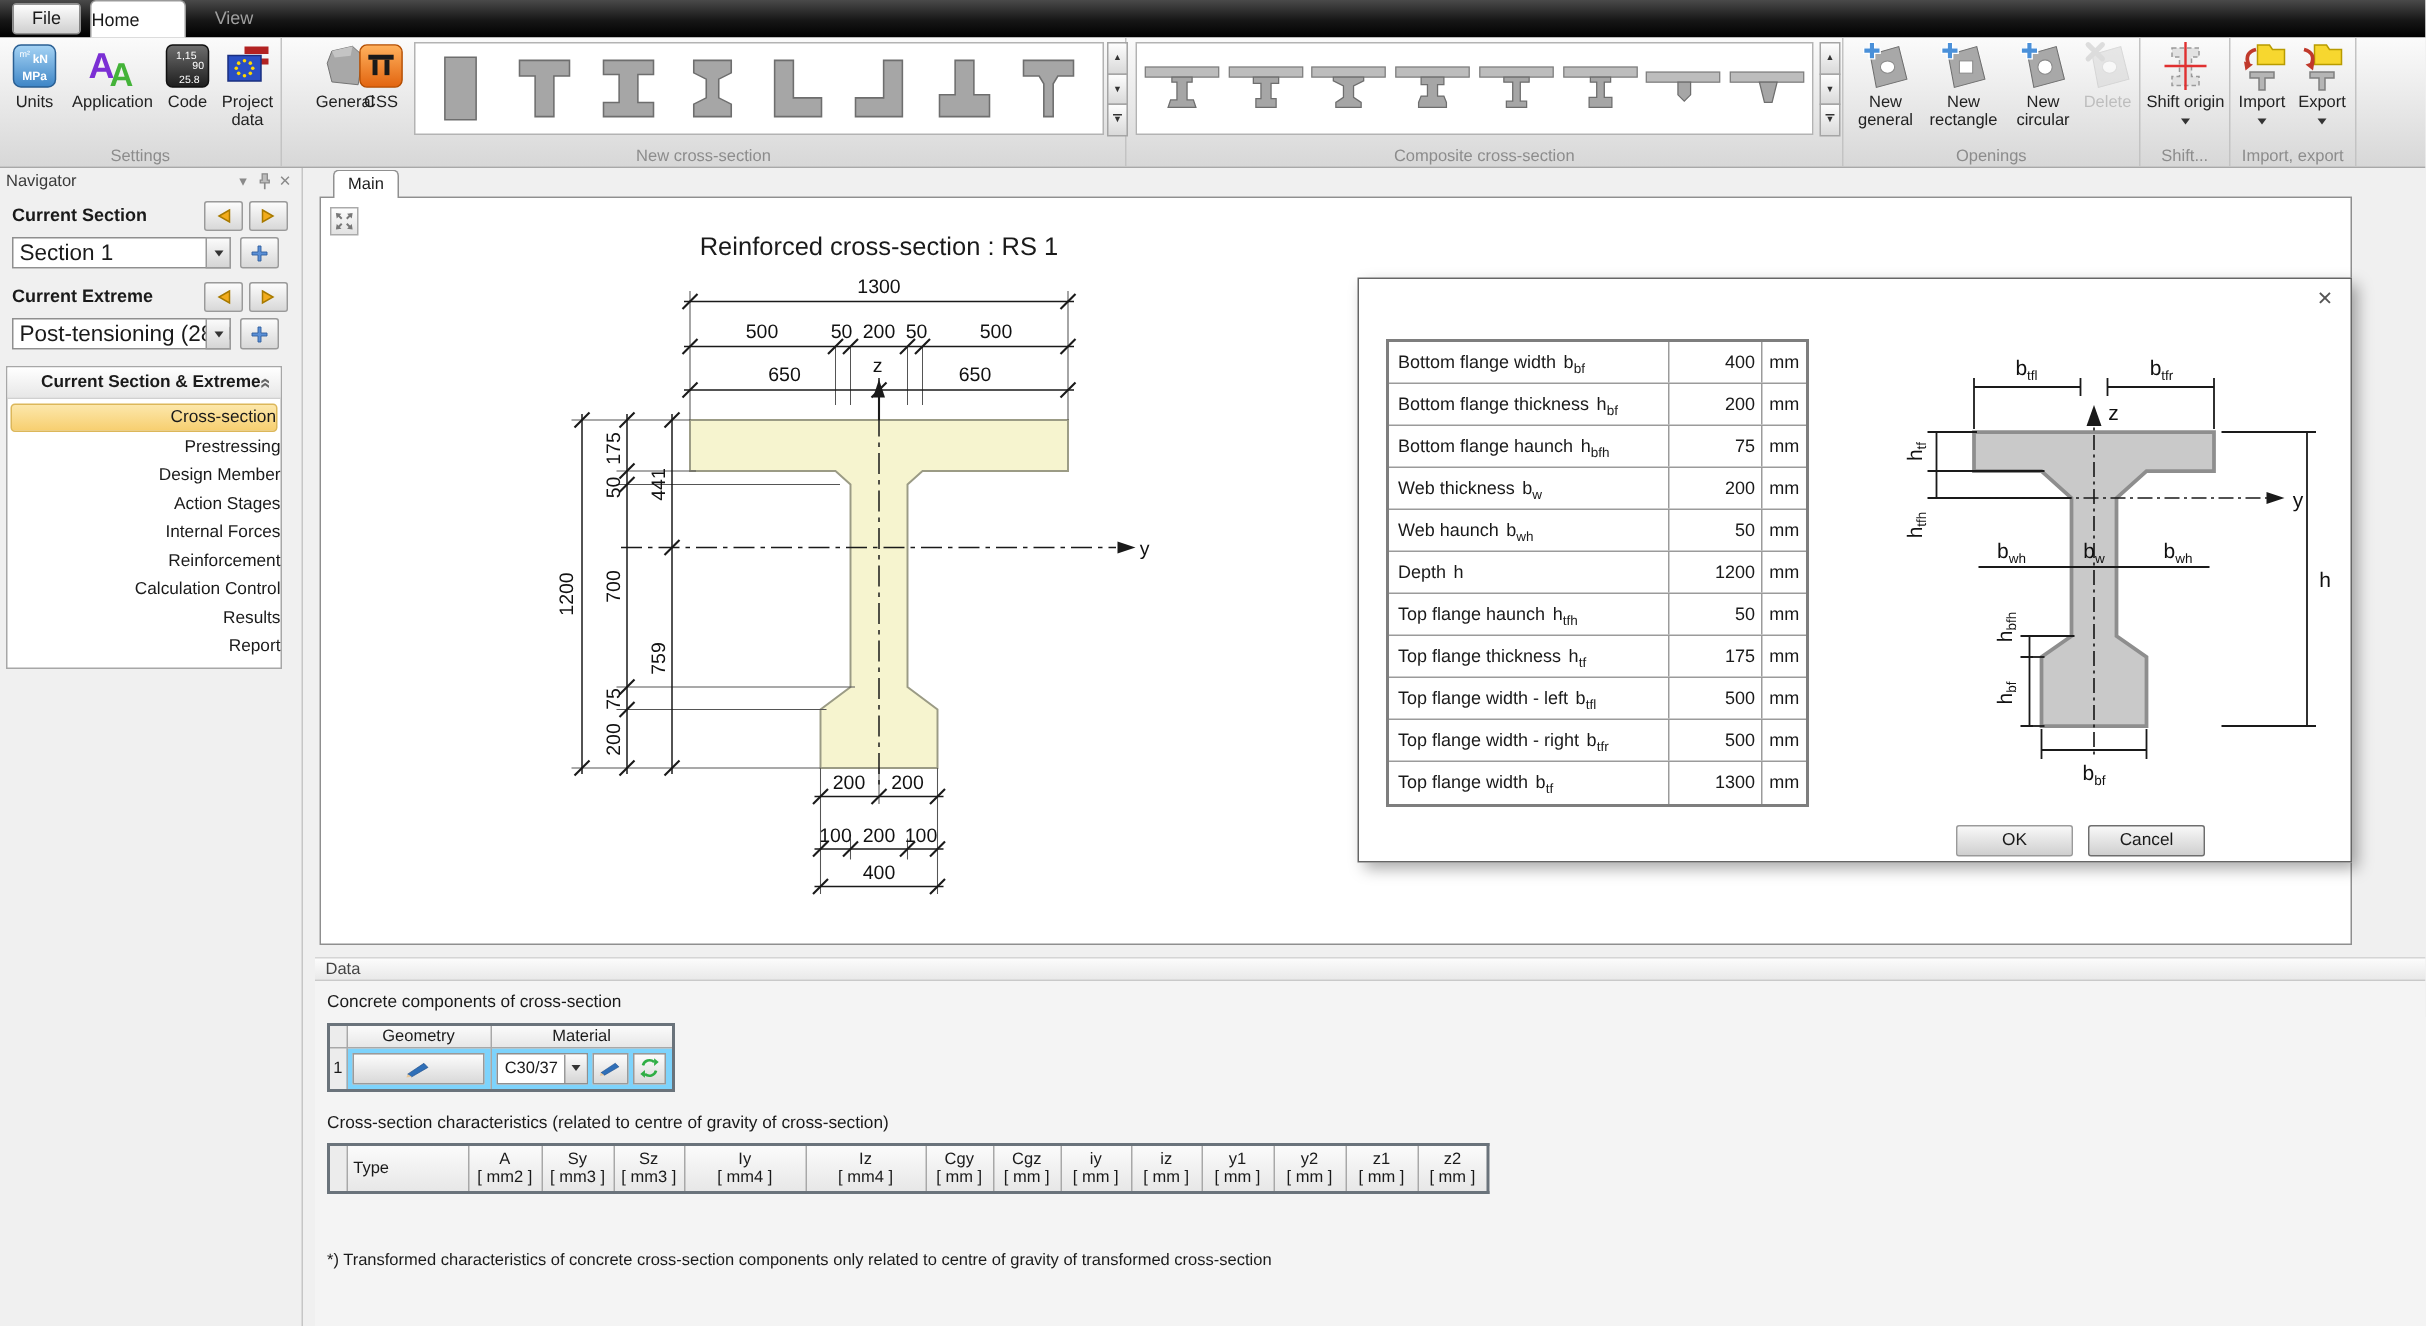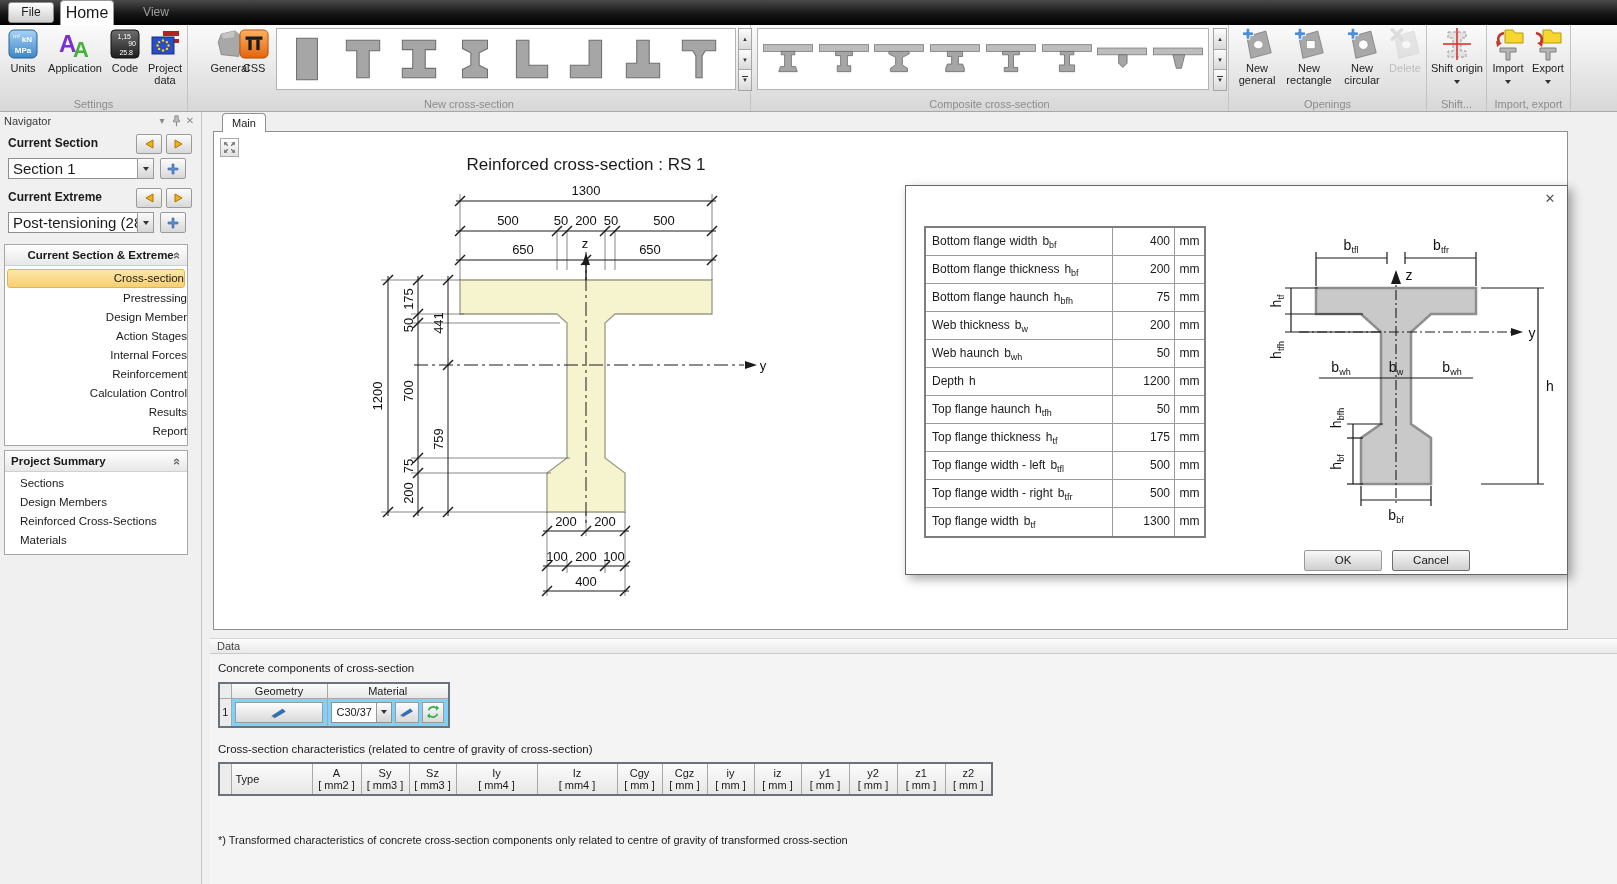--- a/index.html
+++ b/index.html
@@ -3,21 +3,21 @@
 <meta charset="utf-8">
 <style>
   * { margin:0; padding:0; box-sizing:border-box; }
   html,body { width:1617px; height:884px; overflow:hidden; }
   body { position:relative; background:#f0f0f0; font-family:"Liberation Sans",sans-serif; font-size:12px; color:#1a1a1a; }
   .abs { position:absolute; }
 
   
   #tabstrip { left:0; top:0; width:1617px; height:25px; background:linear-gradient(#4a4a4a,#161616 55%,#000); }
   .tab-file { left:8px; top:2px; width:46px; height:21px; background:linear-gradient(#fefefe,#cfcfcf); border:1px solid #8f8f8f; border-radius:3px; text-align:center; line-height:19px; font-size:12px; }
-  .tab-home { left:60px; top:0; width:54px; height:25px; background:#fff; border:1px solid #9a9a9a; border-bottom:none; border-radius:4px 4px 0 0; text-align:center; line-height:24px; font-size:16px; }
+  .tab-home { left:60px; top:0; width:64px; height:25px; background:#fff; border:1px solid #9a9a9a; border-bottom:none; border-radius:4px 4px 0 0; line-height:24px; font-size:12px; }
   .tab-view { left:128px; top:0; width:56px; height:25px; color:#9f9f9f; text-align:center; line-height:24px; font-size:12px; }
 
   
   #ribbon { left:0; top:25px; width:1617px; height:87px; background:linear-gradient(#fbfbfb,#e2e2e2 70%,#d7d7d7); border-bottom:1px solid #a8a8a8; }
   .grp { position:absolute; top:0; height:86px; border-right:1px solid #c3c3c3; }
   .grplab { position:absolute; bottom:1px; left:0; right:0; text-align:center; color:#8c8c8c; font-size:11px; }
   .rbtn { position:absolute; top:3px; display:flex; flex-direction:column; align-items:center; gap:2px; font-size:11px; line-height:12px; text-align:center; color:#222; cursor:default; }
   .rbtn .ric { height:32px; display:flex; align-items:center; justify-content:center; }
   .rbtn.disabled { opacity:.45; color:#8a8a8a; }
   .gallery { position:absolute; top:3px; height:62px; background:#fff; border:1px solid #b3b3b3; display:flex; align-items:center; padding:0 2px; }
@@ -438,29 +438,20 @@
       <div class="nitem">Design Member</div>
       <div class="nitem">Action Stages</div>
       <div class="nitem">Internal Forces</div>
       <div class="nitem">Reinforcement</div>
       <div class="nitem">Calculation Control</div>
       <div class="nitem">Results</div>
       <div class="nitem">Report</div>
     </div>
   </div>
 
-  <div class="npanel" style="top:338px;">
-    <div class="nphead"><span>Project Summary</span><span class="chev">«</span></div>
-    <div style="padding:2px 0 4px 0;">
-      <div class="nitem">Sections</div>
-      <div class="nitem">Design Members</div>
-      <div class="nitem">Reinforced Cross-Sections</div>
-      <div class="nitem">Materials</div>
-    </div>
-  </div>
 </div>
 
 <div id="canvas-area" class="abs">
   <div class="maintab">Main</div>
   <div class="canvasbox">
     <div class="zoombtn">
       <svg width="13" height="13" viewBox="0 0 14 14">
         <g stroke="#777" stroke-width="1.4">
             <path d="M2 2 L5.2 5.2 M12 2 L8.8 5.2 M2 12 L5.2 8.8 M12 12 L8.8 8.8"></path>
           </g>

